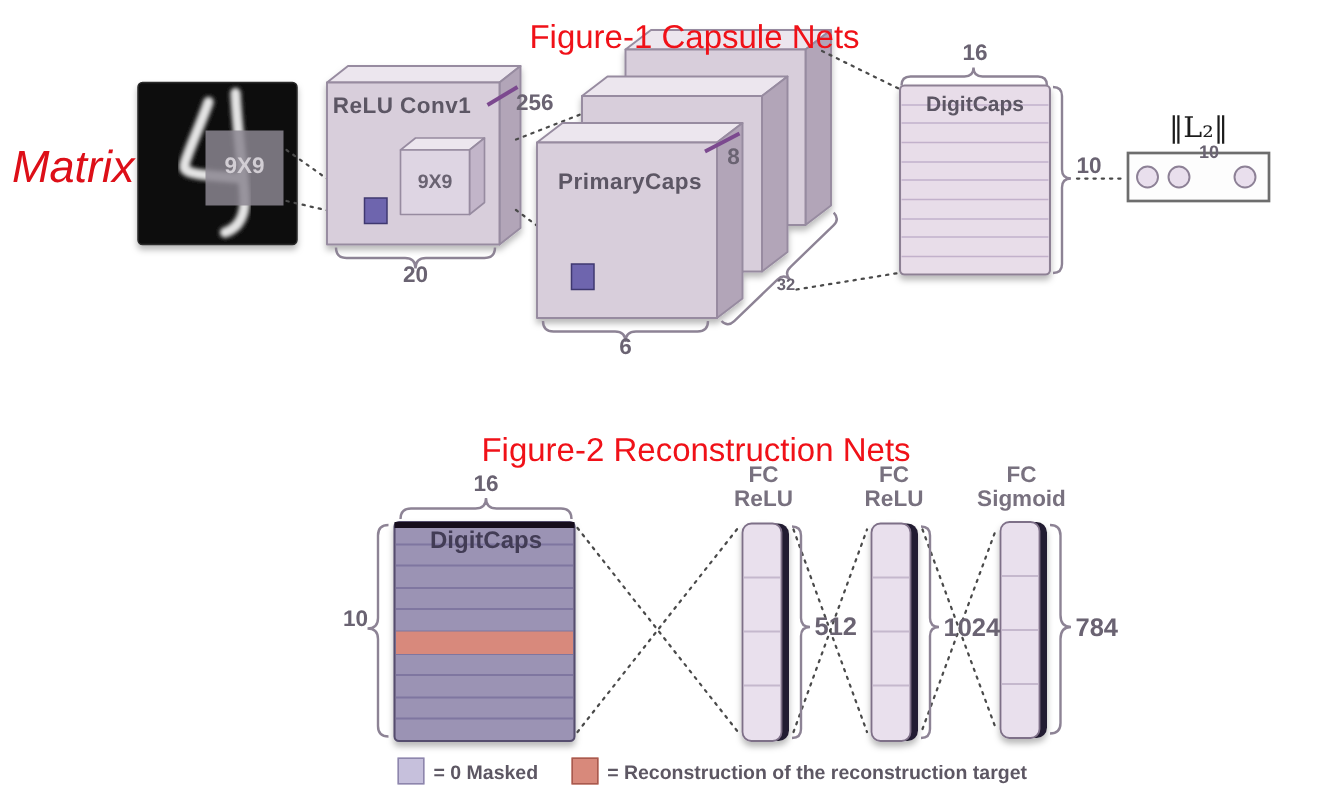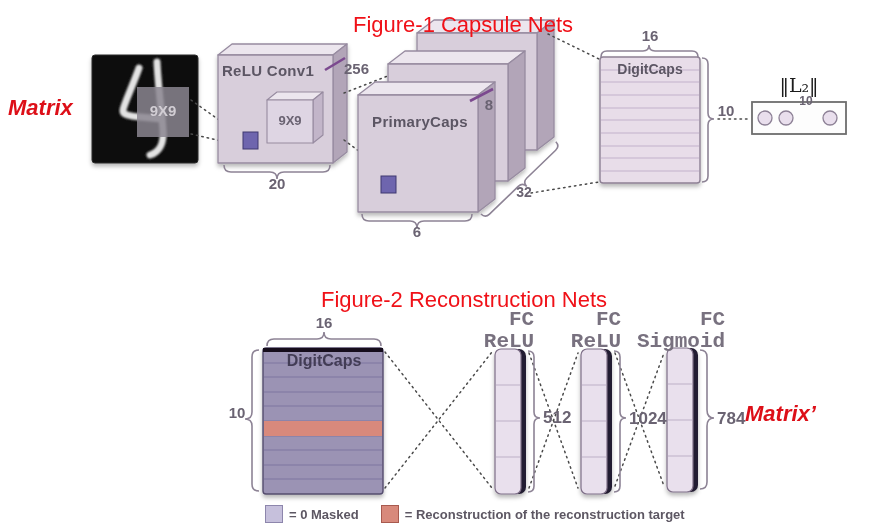--- a/index.html
+++ b/index.html
@@ -2,25 +2,25 @@
 <html><head>
 <meta charset="utf-8">
 <style>
   html,body{margin:0;padding:0;background:#ffffff;}
   #canvas{position:relative;width:882px;height:532px;background:#ffffff;overflow:hidden;
           font-family:"Liberation Sans",sans-serif;}
   #canvas svg{position:absolute;left:0;top:0;}
   .lbl{position:absolute;font-weight:bold;color:#6a6372;white-space:nowrap;line-height:1.05;text-align:right;}
   .ctr{transform:translateX(-50%);text-align:center;}
   .title{position:absolute;color:#f01118;font-weight:normal;font-size:22px;white-space:nowrap;}
-  .redlbl{position:absolute;color:#dd0f18;font-weight:bold;font-style:italic;font-size:22px;white-space:nowrap;text-align:center;}
+  .redlbl{position:absolute;color:#dd0f18;font-weight:normal;font-style:italic;font-size:30px;white-space:nowrap;text-align:center;}
   .boxlbl{color:#5c5664;font-size:15px;letter-spacing:.3px;}
   .num{font-size:15px;}
   .serif{font-family:"DejaVu Serif","Liberation Serif",serif;font-weight:normal;color:#1c1c1c;}
-  .fclbl{color:#78717f;font-size:21px;text-align:right;font-family:Liberation Mono, monospace;}
+  .fclbl{color:#78717f;font-size:15px;text-align:center;}
   .legend{position:absolute;display:flex;align-items:center;gap:6px;font-size:13px;font-weight:bold;color:#5d5763;}
   .sw{display:inline-block;width:16px;height:16px;}
   .sw1{background:#c6c0dc;border:1.5px solid #8d86ac;}
   .sw2{background:#d8897b;border:1.5px solid #a85a4f;}
   sub{font-size:70%;}
 </style>
 </head>
 <body>
 
 <div id="canvas">
@@ -191,21 +191,21 @@
 
 <div class="lbl ctr" style="left:163px;top:103px;font-size:15px;color:#d2ced4;">9X9</div>
 
 <div class="lbl ctr boxlbl" style="left:268px;top:63px;">ReLU Conv1</div>
 <div class="lbl num" style="left:344px;top:61px;">256</div>
 <div class="lbl ctr" style="left:290px;top:114px;font-size:13px;">9X9</div>
 <div class="lbl ctr num" style="left:277px;top:176px;">20</div>
 
 <div class="lbl ctr boxlbl" style="left:420px;top:114px;text-align:right;">PrimaryCaps</div>
 <div class="lbl ctr num" style="left:489px;top:97px;">8</div>
-<div class="lbl ctr" style="left:524px;top:185px;font-size:14px;">32</div>
+<div class="lbl ctr" style="left:524px;top:185px;font-size:11px;">32</div>
 <div class="lbl ctr num" style="left:417px;top:224px;">6</div>
 
 
 <div class="lbl ctr" style="left:650px;top:62px;font-size:14px;color:#5c5664;">DigitCaps</div>
 <div class="lbl ctr num" style="left:650px;top:28px;">16</div>
 <div class="lbl ctr num" style="left:726px;top:103px;">10</div>
 
 <div class="serif ctr" style="position:absolute;left:799px;top:74px;font-size:19px;">‖L₂‖</div>
 <div class="lbl ctr" style="left:806px;top:95px;font-size:12px;">10</div>
 
@@ -225,21 +225,20 @@
     </div>
 <div class="lbl ctr fclbl" style="left:681px;top:309px;">
       <div>FC</div>
       <div>Sigmoid</div>
     </div>
 
 <div class="lbl" style="left:543px;top:409px;font-size:17px;">512</div>
 <div class="lbl" style="left:629px;top:410px;font-size:17px;">1024</div>
 <div class="lbl" style="left:717px;top:410px;font-size:17px;">784</div>
 
-<div class="redlbl" style="left:745px;top:401px;">Matrix’</div>
 
 <div class="legend" style="left:265px;top:505px;">
   <span class="sw sw1"></span>
   <span>= 0 Masked</span>
   <span style="width:10px;"></span>
   <span class="sw sw2"></span>
   <span>= Reconstruction of the reconstruction target</span>
 </div>
 
 </div>

